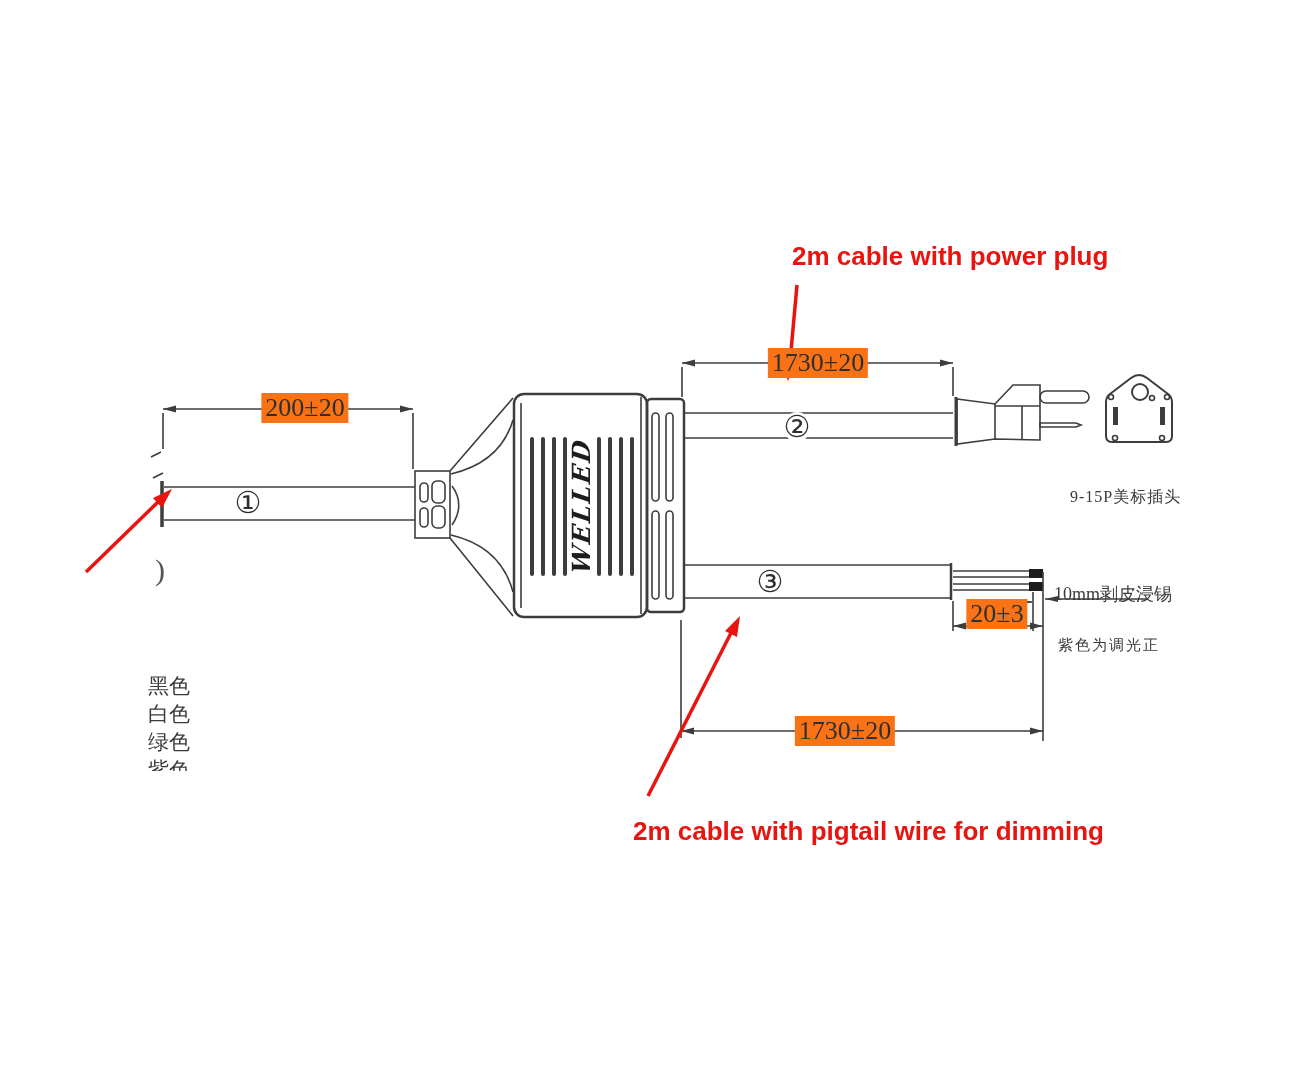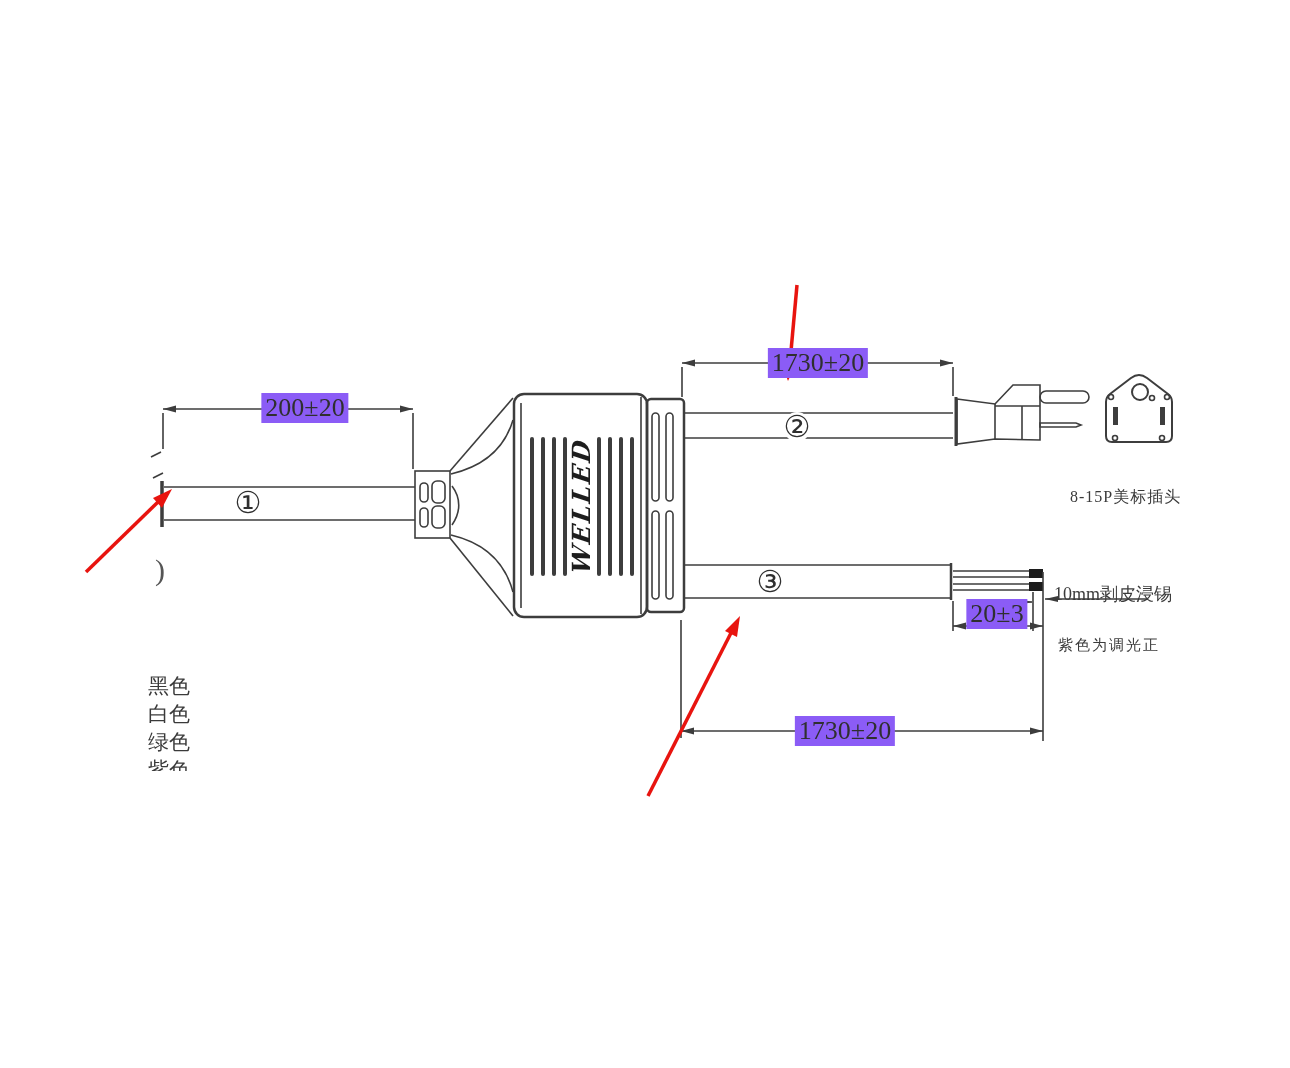--- a/index.html
+++ b/index.html
@@ -3,21 +3,21 @@
 <meta charset="utf-8">
 <style>
   html,body{margin:0;padding:0;background:#fff;}
   #canvas{position:relative;width:1290px;height:1068px;background:#fff;overflow:hidden;
           font-family:"Liberation Sans",sans-serif;}
   #canvas svg{position:absolute;left:0;top:0;}
   .abs{position:absolute;white-space:nowrap;}
   .red-note{color:#e8140f;font-weight:700;font-size:26px;letter-spacing:0px;
             font-family:"Liberation Sans",sans-serif;}
   .dim{font-family:"Liberation Serif","DejaVu Serif",serif;color:#2f2f2f;font-size:26px;
-       background:#8b5cf6;padding:0 4px;transform:translate(-50%,-50%);}
+       background:#f97316;padding:0 4px;transform:translate(-50%,-50%);}
   .dim-small{font-size:26px;text-align:right;}
   .cjk{font-family:"Liberation Serif","DejaVu Serif",serif;color:#3a3a3a;}
   .circled{font-family:"DejaVu Sans",sans-serif;color:#2f2f2f;font-size:30px;line-height:1;
            background:#fff;border-radius:50%;transform:translate(-50%,-50%);}
   .paren{font-family:"Liberation Serif","DejaVu Serif",serif;color:#555;font-size:30px;}
   .logo{font-family:"DejaVu Serif",serif;font-weight:700;font-style:italic;font-size:25px;
         letter-spacing:2px;color:#1d1d1d;transform:translate(-50%,-50%) rotate(-90deg) skewX(-8deg);}
   .wire-colors{line-height:28px;font-size:21px;height:99px;overflow:hidden;}
 </style>
 </head>
@@ -164,38 +164,40 @@
         <line x1="86" y1="572" x2="158" y2="502" stroke-width="3.5"></line>
         <polygon points="172,489 162,508 153,498" stroke="none"></polygon>
       </g>
       <g>
         <line x1="648" y1="796" x2="732" y2="631" stroke-width="3.5"></line>
         <polygon points="740,616 737,637 725,631" stroke="none"></polygon>
       </g>
     </g>
   </svg>
 
-
-
+  <div class="abs red-note" style="left:792px;top:241px;">2m cable with power plug</div>
+
+
+  <div class="abs red-note" style="left:633px;top:816px;">2m cable with pigtail wire for dimming</div>
 
   <div class="abs dim" style="left:287px;top:408px;margin-left:18px;">200±20</div>
 
   <div class="abs dim" style="left:818px;top:363px;">1730±20</div>
 
   <div class="abs dim" style="left:845px;top:731px;">1730±20</div>
 
   <div class="abs dim dim-small" style="left:997px;top:614px;">20±3</div>
 
   <div class="abs circled" style="left:248px;top:503px;">①</div>
 
   <div class="abs circled" style="left:797px;top:427px;">②</div>
 
   <div class="abs circled" style="left:770px;top:582px;">③</div>
 
-  <div class="abs cjk" style="left:1070px;top:487px;font-size:16px;letter-spacing:1px;">8-15P美标插头</div>
+  <div class="abs cjk" style="left:1070px;top:487px;font-size:16px;letter-spacing:1px;">9-15P美标插头</div>
 
   <div class="abs cjk" style="left:1054px;top:582px;font-size:18px;">10mm剥皮浸锡</div>
 
   <div class="abs cjk" style="left:1058px;top:636px;font-size:15px;letter-spacing:2px;">紫色为调光正</div>
 
   <div class="abs paren" style="left:155px;top:553px;">)</div>
 
   <div class="abs cjk wire-colors" style="left:148px;top:672px;">
     <div>黑色</div>
     <div>白色</div>

